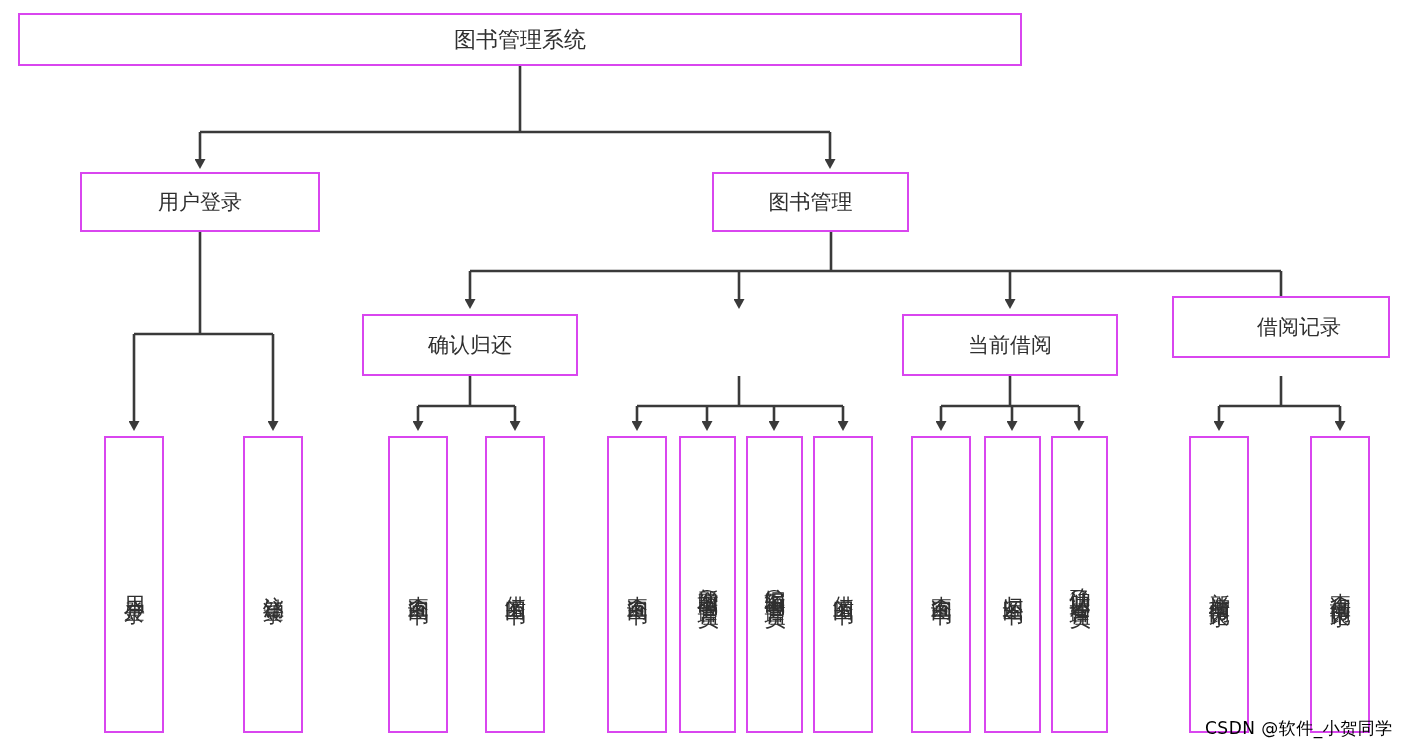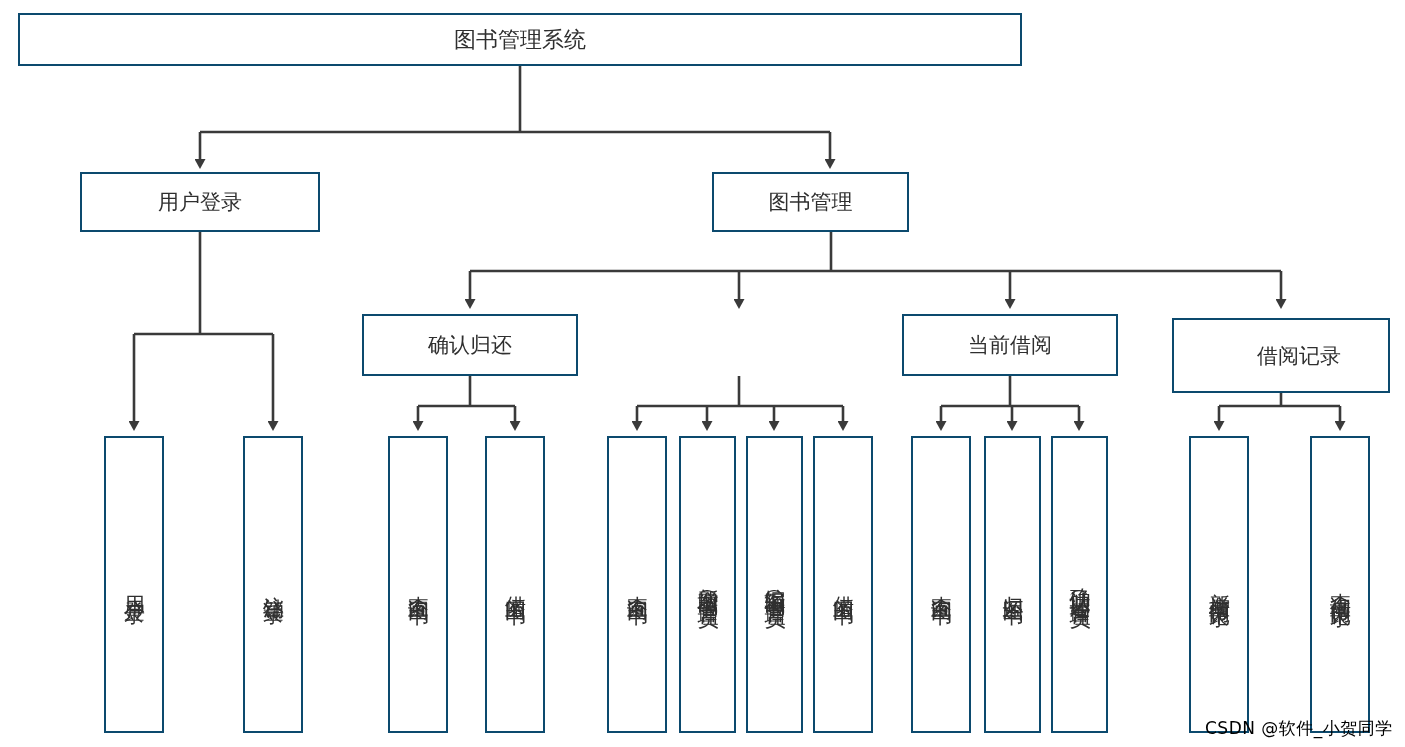--- a/index.html
+++ b/index.html
@@ -24,21 +24,21 @@
     left: 0;
     top: 0;
     width: 1405px;
     height: 747px;
     pointer-events: none;
   }
   .node {
     position: absolute;
     box-sizing: border-box;
     background: #ffffff;
-    border: 2px solid #0c4a6e;
+    border: 2px solid #d946ef;
     display: flex;
     align-items: center;
     justify-content: center;
     color: #2f2f2f;
   }
   .node.root {
     font-size: 22px;
   }
   .node.level2 {
     font-size: 21px;
@@ -132,21 +132,21 @@
   <div class="node level2" style="left:712px; top:172px; width:197px; height:60px;">
     <span class="node-label">图书管理</span>
   </div>
 
   <div class="node level3" style="left:362px; top:314px; width:216px; height:62px;">
     <span class="node-label">确认归还</span>
   </div>
   <div class="node level3" style="left:902px; top:314px; width:216px; height:62px;">
     <span class="node-label">当前借阅</span>
   </div>
-  <div class="node level3" style="left:1172px; top:318px; width:218px; height:75px;padding-left:36px;">
+  <div class="node level3" style="left:1172px; top:296px; width:218px; height:62px;padding-left:36px;">
     <span class="node-label">借阅记录</span>
   </div>
 
   <div class="node leaf" style="left:104px; top:436px; width:60px; height:297px;">
     <span class="node-label">用户登录</span>
   </div>
   <div class="node leaf" style="left:243px; top:436px; width:60px; height:297px;">
     <span class="node-label">注销登录</span>
   </div>
 

